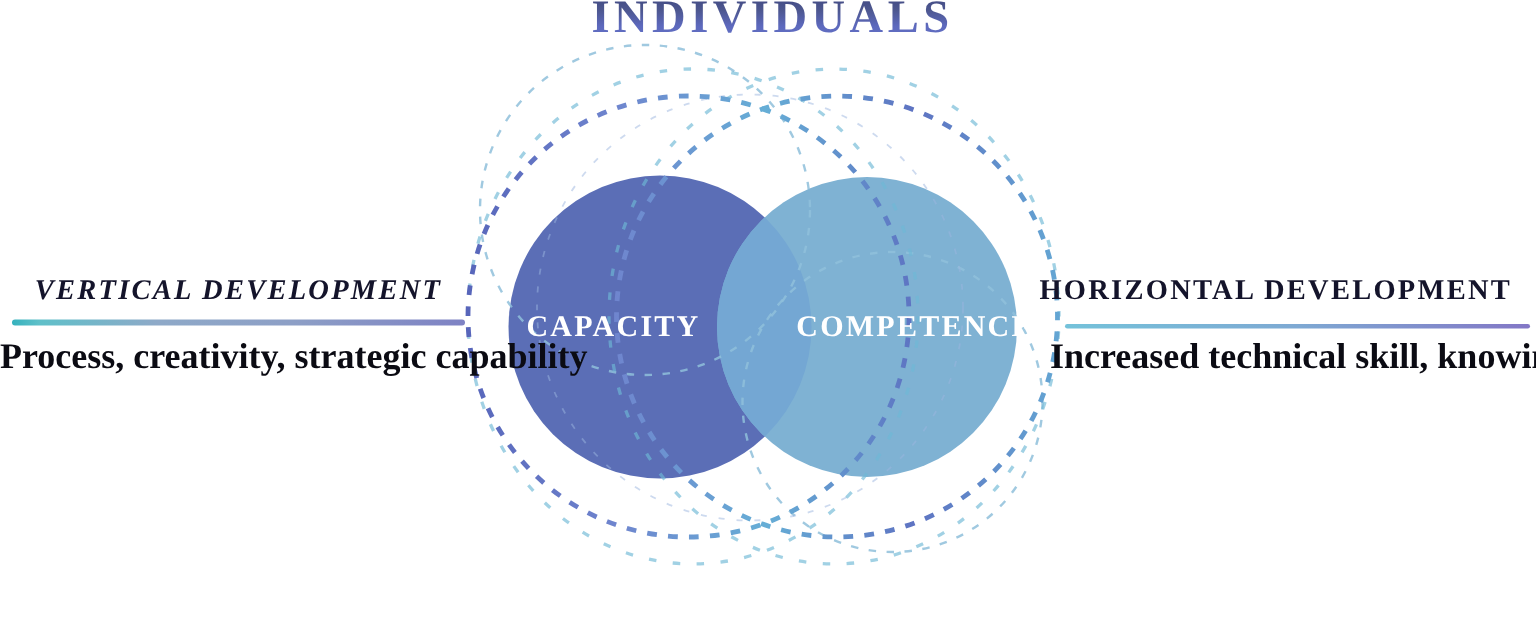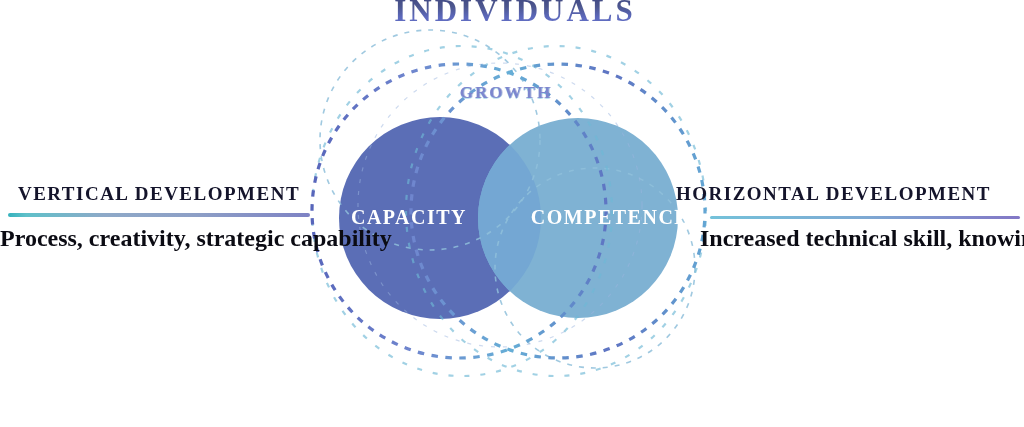--- a/index.html
+++ b/index.html
@@ -27,22 +27,22 @@
     color:#7d86ce;
     text-shadow:0 1px 0 rgba(124,200,222,.55), 1px 0 0 rgba(96,108,186,.45);
   }
 
   
   .side-heading{
     position:absolute;top:183px;text-align:center;
     font-size:19px;font-weight:bold;letter-spacing:1.5px;color:#14142b;
     white-space:nowrap;
   }
-  .side-heading.left{left:0;width:318px;}
-  .side-heading.right{left:673px;width:321px;}
+  .side-heading.left{left:0;width:318px;font-style:italic;}
+  .side-heading.right{left:690px;width:321px;}
 
   
   .rule{position:absolute;border-radius:2px;}
   .rule.left{
     left:8px;top:213px;width:302px;height:4px;
     background:linear-gradient(90deg,#35b2bd 0%,#5fc0c9 6%,#8ea9c8 32%,#8d9fc6 62%,#7e82c4 100%);
   }
   .rule.right{
     left:710px;top:216px;width:310px;height:3px;
     background:linear-gradient(90deg,#74c2da 0%,#7ea9d3 50%,#8377c6 100%);
@@ -94,21 +94,20 @@
     <ellipse cx="462" cy="211" rx="150" ry="165" fill="none" stroke="#6FB8D6" stroke-width="2.2" stroke-dasharray="5 11" opacity="0.65"></ellipse>
     <ellipse cx="556" cy="211" rx="150" ry="165" fill="none" stroke="#6FB8D6" stroke-width="2.2" stroke-dasharray="5 11" stroke-dashoffset="6" opacity="0.65"></ellipse>
 
     <circle cx="459" cy="211" r="147" fill="none" stroke="url(#ringGrad)" stroke-width="3.2" stroke-dasharray="6.5 7.5"></circle>
     <circle cx="558" cy="211" r="147" fill="none" stroke="url(#ringGrad)" stroke-width="3.2" stroke-dasharray="6.5 7.5" stroke-dashoffset="4"></circle>
 
     <text class="circle-label" x="409" y="224" text-anchor="middle" fill="#FFFFFF">CAPACITY</text>
     <text class="circle-label" x="610" y="224" text-anchor="middle" fill="#FFFFFF">COMPETENCE</text>
   </svg>
 
-  <div class="growth-label">GROWTH</div>
 
   <div class="side-heading left">VERTICAL DEVELOPMENT</div>
   <div class="rule left"></div>
   <div class="side-subtitle left">Process, creativity, strategic capability</div>
 
   <div class="side-heading right">HORIZONTAL DEVELOPMENT</div>
   <div class="rule right"></div>
   <div class="side-subtitle right">Increased technical skill, knowing more</div>
 
 </div>

